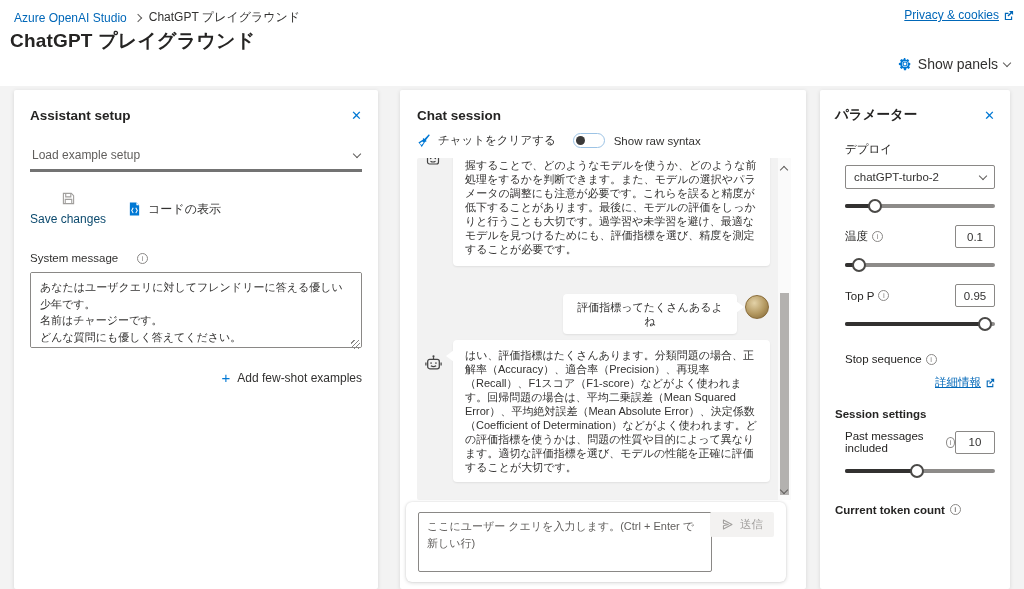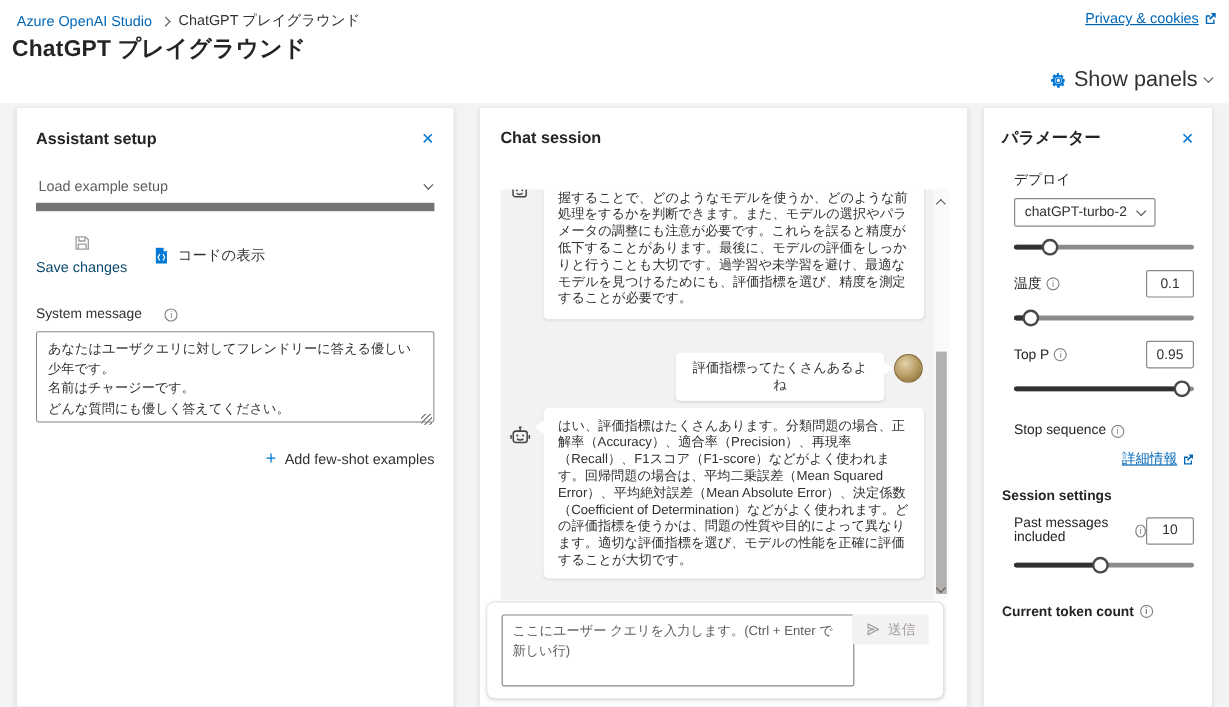--- a/index.html
+++ b/index.html
@@ -6,21 +6,21 @@
   html,body { width:1024px; height:589px; overflow:hidden; }
   body { font-family:"Liberation Sans","DejaVu Sans",sans-serif; background:#f3f3f3; color:#323130; position:relative; }
 
   
   .hdr { position:absolute; left:0; top:0; width:1024px; height:86px; background:#ffffff; }
   .crumbs { position:absolute; left:14px; top:9px; font-size:12px; display:flex; align-items:center; gap:8px; }
   .crumbs a { color:#0067b8; text-decoration:none; cursor:pointer; }
   .crumb-cur { color:#323130; }
   .privacy { position:absolute; right:10px; top:8px; font-size:12px; color:#0067b8; text-decoration:underline; display:flex; align-items:center; gap:4px; cursor:pointer; }
   h1 { position:absolute; left:10px; top:28px; font-size:19px; font-weight:700; color:#252423; letter-spacing:0.2px; }
-  .show-panels { position:absolute; right:14px; top:56px; font-size:18px; color:#323130; display:flex; align-items:center; gap:6px; cursor:pointer; }
+  .show-panels { position:absolute; right:14px; top:56px; font-size:14px; color:#323130; display:flex; align-items:center; gap:6px; cursor:pointer; }
 
   
   .chev { display:inline-block; width:6px; height:6px; border-right:1.4px solid currentColor; border-bottom:1.4px solid currentColor; }
   .chev.r { transform:rotate(-45deg); }
   .chev.d { transform:rotate(45deg); margin-top:-3px; }
   .chev.u { transform:rotate(-135deg); margin-top:4px; }
   .gray { color:#605e5c; }
 
   
   .card { position:absolute; top:90px; bottom:0; background:#fff; box-shadow:0 1px 4px rgba(0,0,0,0.12); border-radius:2px; }
@@ -28,21 +28,21 @@
   .card-m { left:400px; width:406px; }
   .card-r { left:820px; width:190px; }
 
   .card-title-row { display:flex; justify-content:space-between; align-items:center; }
   .card-title { font-size:13.5px; font-weight:700; color:#252423; }
   .x-close { color:#0078d4; font-size:13px; cursor:pointer; line-height:1; }
   .x-close::before { content:"\2715"; }
 
   
   .card-l .inner { padding:18px 16px; position:relative; height:100%; }
-  .combo { margin-top:20px; border-bottom:7px solid #737373; display:flex; justify-content:space-between; align-items:center; padding:5px 2px 7px 2px; cursor:pointer; }
+  .combo { margin-top:20px; border-bottom:3px solid #737373; display:flex; justify-content:space-between; align-items:center; padding:5px 2px 7px 2px; cursor:pointer; }
   .combo-text { font-size:12px; color:#605e5c; }
   .btn-row { margin-top:20px; display:flex; align-items:center; gap:22px; }
   .tool-btn { display:flex; align-items:center; gap:7px; font-size:12px; cursor:pointer; }
   .tool-btn.disabled { color:#0c4a6e; cursor:default;flex-direction:column; }
   .field-label { margin-top:26px; font-size:11.5px; color:#323130; display:flex; align-items:center; gap:19px; }
   .info { display:inline-block; width:11px; height:11px; border:1px solid #8a8886; border-radius:50%; font-size:8px; line-height:10px; text-align:center; color:#8a8886; font-style:normal; }
   .info::before { content:"i"; }
   .sys-wrap { position:relative; margin-top:8px; }
   .sys-ta { width:100%; height:76px; border:1px solid #8a8886; border-radius:2px; resize:none; font-family:inherit; font-size:11px; line-height:1.5; color:#323130; padding:6px 9px; outline:none; }
   .resize-grip { position:absolute; right:2px; bottom:3px; width:9px; height:9px;
@@ -77,21 +77,21 @@
 
   .input-card { position:absolute; left:6px; bottom:7px; width:380px; height:80px; background:#fff; border-radius:6px; box-shadow:0 0 2px rgba(0,0,0,0.12), 0 1px 4px rgba(0,0,0,0.14); }
   .query-ta { position:absolute; left:12px; top:10px; width:294px; height:60px; border:1px solid #8a8886; border-radius:2px; resize:none; font-family:inherit; font-size:11px; line-height:1.5; padding:5px 8px; color:#323130; outline:none; }
   .query-ta::placeholder { color:#605e5c; opacity:1; }
   .send-btn { position:absolute; right:12px; top:10px; height:25px; padding:0 11px; background:#f3f2f1; border:none; border-radius:2px; color:#a19f9d; font-size:11.5px; font-family:inherit; display:flex; align-items:center; gap:6px; }
 
   
   .card-r .inner { padding:16px 15px; position:relative; height:100%; }
   .sec-label { font-size:11.5px; font-weight:700; color:#252423; }
   .grp { margin-left:10px; }
-  .select-box { margin-top:8px; width:118px; height:24px; border:1px solid #8a8886; border-radius:2px; display:flex; align-items:center; justify-content:space-between; padding:0 8px; font-size:11.5px; cursor:pointer; background:#fff; }
+  .select-box { margin-top:8px; width:150px; height:24px; border:1px solid #8a8886; border-radius:2px; display:flex; align-items:center; justify-content:space-between; padding:0 8px; font-size:11.5px; cursor:pointer; background:#fff; }
   .param-row { margin-top:12px; display:flex; justify-content:space-between; align-items:center; width:150px; }
   .param-label { font-size:11.5px; font-weight:400; color:#252423; display:flex; align-items:center; gap:4px; }
   .num-input { width:40px; height:23px; border:1px solid #8a8886; border-radius:2px; font-size:11.5px; font-family:inherit; text-align:center; color:#323130; outline:none; }
   .slider { position:relative; width:150px; height:14px; margin-top:10px; cursor:pointer; }
   .slider .track { position:absolute; left:0; right:0; top:5px; height:4px; border-radius:2px; background:#8d8b89; }
   .slider .fill { position:absolute; left:0; top:5px; height:4px; border-radius:2px; background:#323130; }
   .slider .thumb { position:absolute; top:0; width:14px; height:14px; border-radius:50%; background:#fff; border:2.5px solid #4a4947; }
   .stop-field { margin-top:8px; width:150px; height:28px; border:1px solid #c8c6c4; border-radius:2px; display:flex; align-items:center; justify-content:space-between; padding:0 7px; background:#fff; }
   .chip { background:#edebe9; border-radius:2px; font-size:9.5px; padding:3px 6px; display:flex; align-items:center; gap:6px; color:#323130; }
   .chip-x { font-size:9px; font-weight:700; cursor:pointer; }
@@ -178,20 +178,34 @@
     <div class="few-shot">
       <span class="plus-icon"></span>
       <span>Add few-shot examples</span>
     </div>
   </div>
 </section>
 
 <section class="card card-m">
   <div class="inner">
     <span class="card-title">Chat session</span>
+    <div class="chat-ctl">
+      <span class="clear-btn">
+        <span>
+          <svg width="14" height="14" viewBox="0 0 16 16">
+              <path fill="#0078d4" d="M14.6 1.4l-1-1-5.2 5.2-.9-.9-1 1 .5.5L1.5 9.7s1 .6 2.3 2.5C5 14 5.3 15 5.3 15l4.2-6.4.5.5 1-1-.9-.9zM4.9 12.6c-.6-.9-1.3-1.6-1.8-2.1l3-2 1.6 1.6z"></path>
+            </svg>
+        </span>
+        <span>チャットをクリアする</span>
+      </span>
+      <span class="toggle">
+          <span class="knob"></span>
+        </span>
+      <span>Show raw syntax</span>
+    </div>
 
     <div class="msgs">
       <span class="bot-icon-clipped">
         <svg width="18" height="18" viewBox="0 0 18 18">
             <g fill="none" stroke="#444" stroke-width="1.2">
               <circle cx="9" cy="2.2" r="1" fill="#444" stroke="none"></circle>
               <line x1="9" y1="3" x2="9" y2="5"></line>
               <rect x="3.5" y="5" width="11" height="9" rx="2"></rect>
               <circle cx="6.7" cy="8.5" r="0.8" fill="#444" stroke="none"></circle>
               <circle cx="11.3" cy="8.5" r="0.8" fill="#444" stroke="none"></circle>

